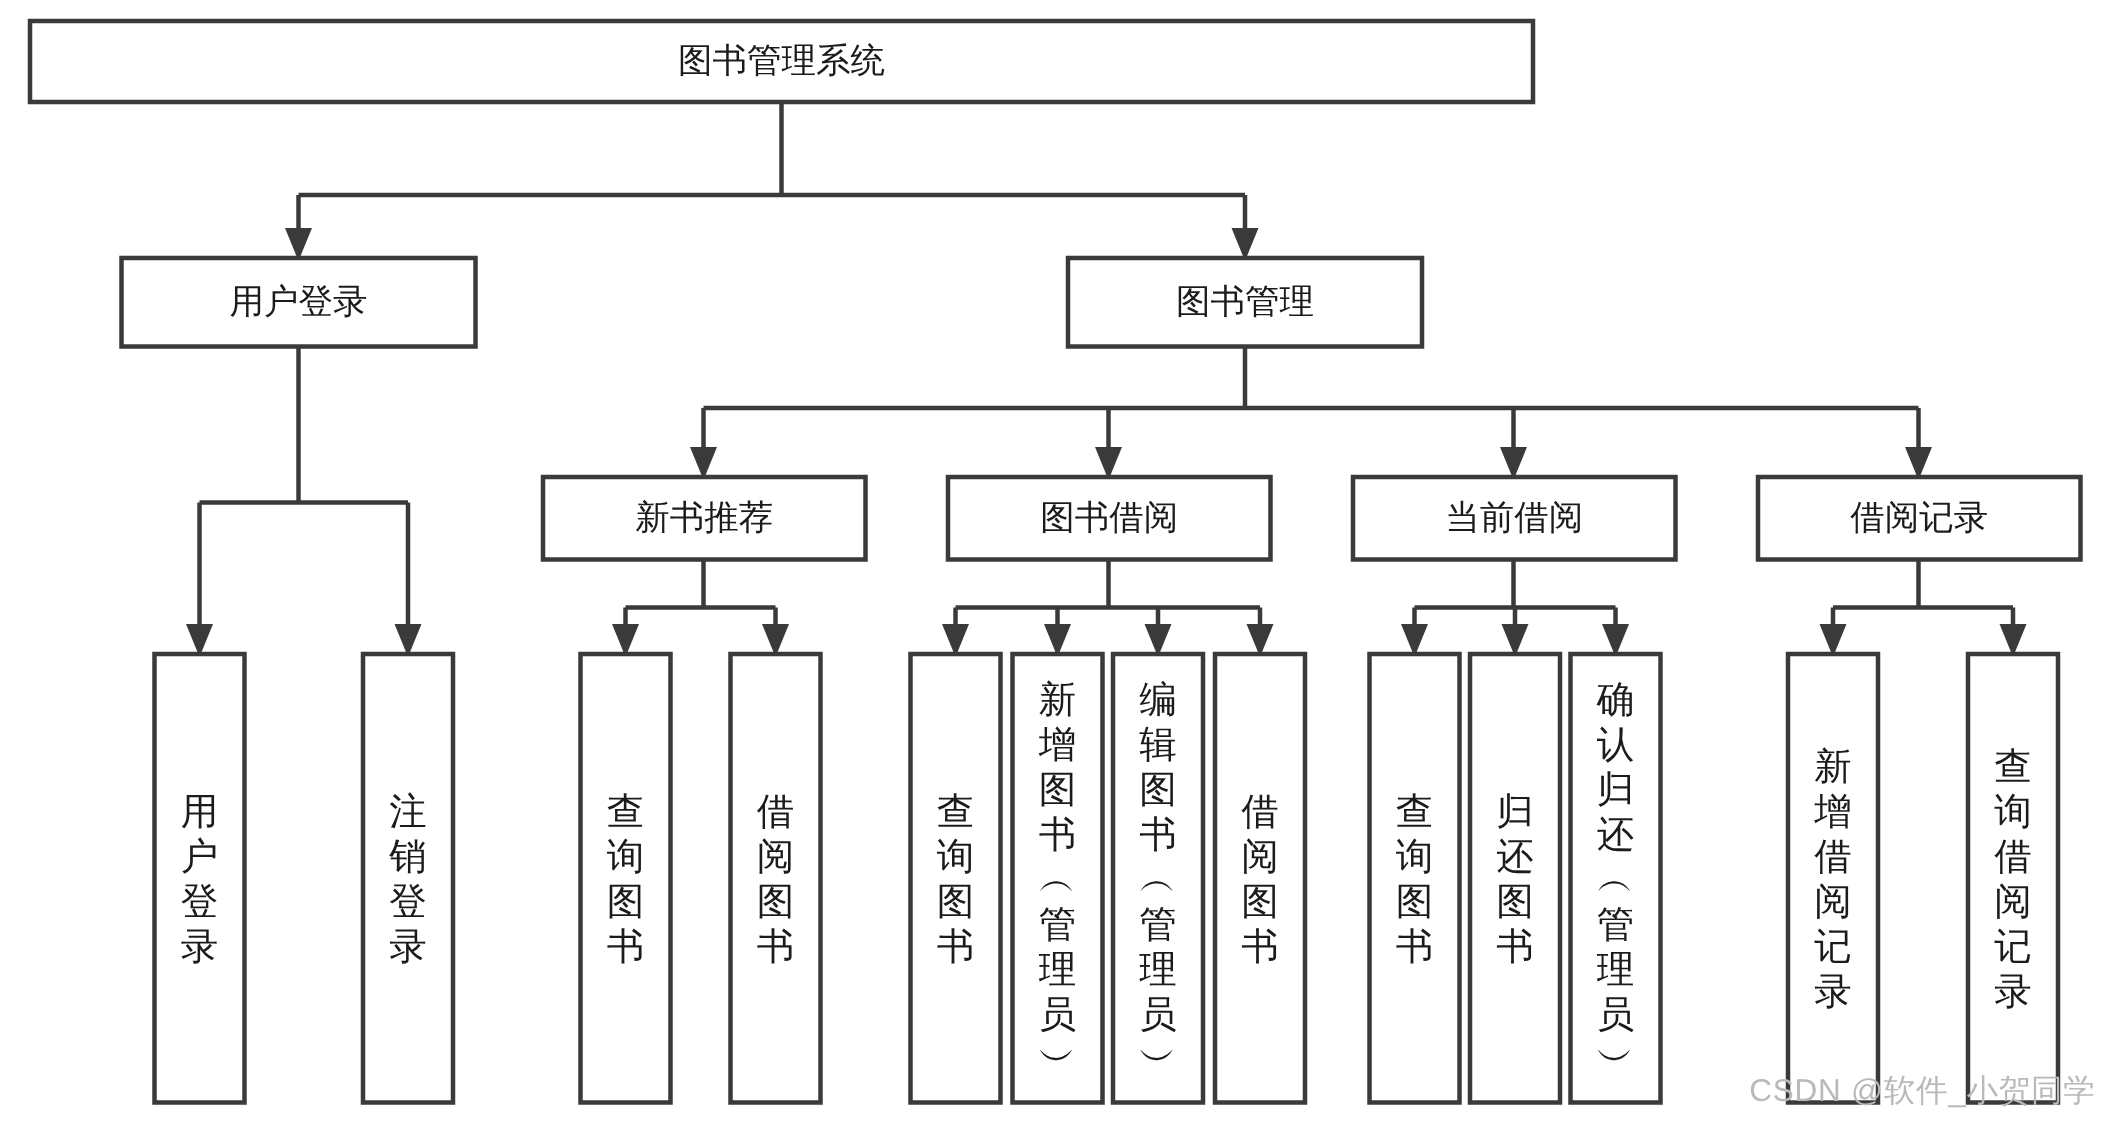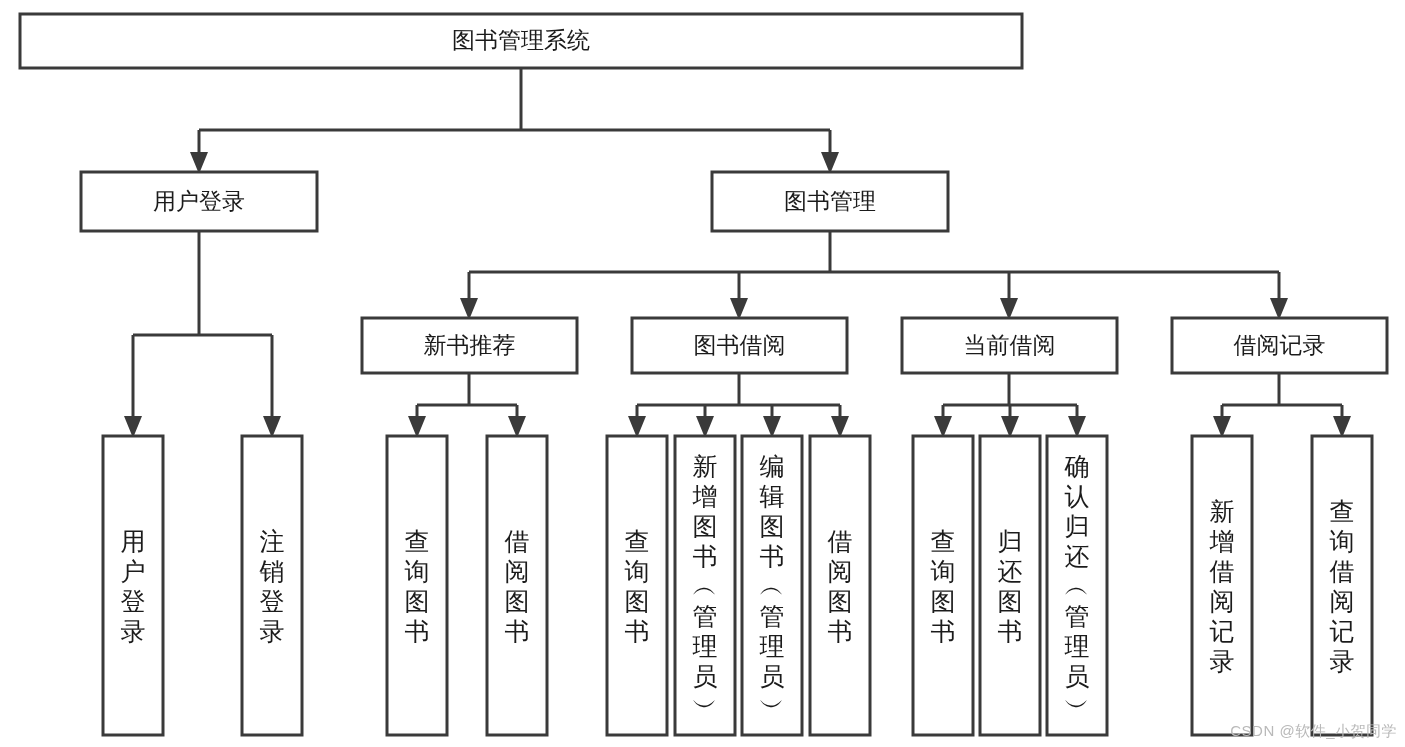--- a/index.html
+++ b/index.html
@@ -50,21 +50,21 @@
     font-family: "Liberation Sans", "DejaVu Sans", sans-serif;
     font-size: 25px;
     fill: #1b1b1b;
     text-anchor: middle;
   }
   .watermark {
     position: absolute;
     right: 8px;
     bottom: 6px;
     font-family: "Liberation Sans", "DejaVu Sans", sans-serif;
-    font-size: 15px;
+    font-size: 21px;
     color: #b9b9b9;
     letter-spacing: 0.5px;
     white-space: nowrap;
     pointer-events: none;
   }
 </style>
 </head>
 <body>
 
 <div id="diagram-root">

